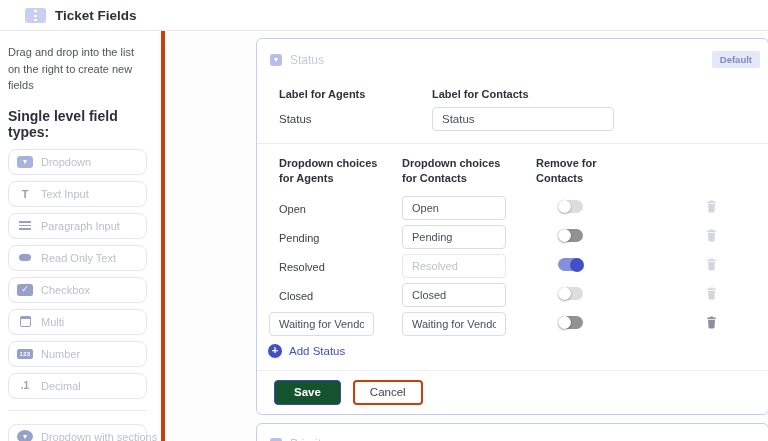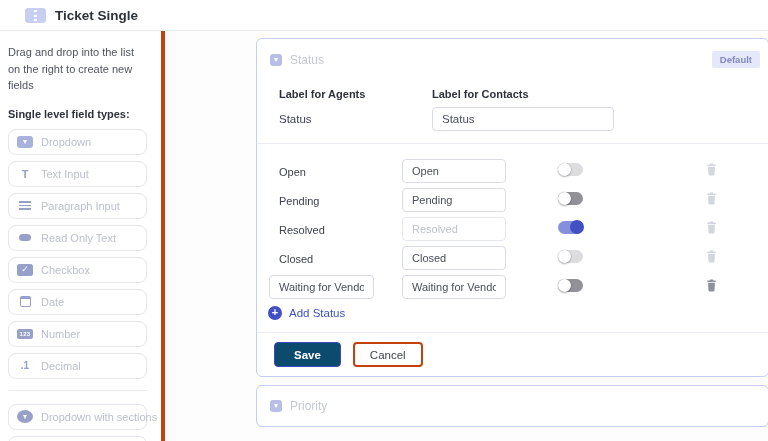--- a/index.html
+++ b/index.html
@@ -16,21 +16,21 @@
   .topbar h1{font-size:13.5px;margin:0;color:#2d313c;font-weight:bold;}
 
   
   .body{display:flex;height:410px;}
   .sidebar{width:165px;box-sizing:border-box;border-right:4px solid #c2410c;
            padding:13px 14px 0 8px;background:#fff;flex:0 0 165px;}
   .main{flex:1;background:#fdfdfe;padding:7px 0 0 91px;}
 
   
   .intro{font-size:11px;color:#50545f;line-height:1.5;margin:0 0 14px;}
-  .side-h{font-size:11px;font-weight:bold;color:#2d313c;margin:0 0 9px;}
+  .side-h{font-size:14px;font-weight:bold;color:#2d313c;margin:0 0 9px;}
   .fitem{height:24px;border:1px solid #e5e6ee;border-radius:8px;background:#fff;
          display:flex;align-items:center;gap:8px;padding-left:8px;margin-bottom:6px;}
   .flabel{font-size:11px;color:#bcc0cc;white-space:nowrap;}
   .side-div{border:0;border-top:1px solid #e9eaf0;margin:11px 0 13px;}
   .fi{display:inline-flex;align-items:center;justify-content:center;min-width:16px;height:14px;}
 
   
   [data-name="dropdown-icon"]{width:12px;height:12px;background:#a9b2dc;border-radius:3px;
       color:#fff;font-size:8px;display:inline-flex;align-items:center;justify-content:center;}
   [data-name="dropdown-icon"]::before{content:"▾";line-height:1;}
@@ -100,34 +100,34 @@
       background-size:4.5px 4.5px;}
 
   .add-row{display:flex;align-items:center;gap:7px;margin:5px 0 0 -11px;cursor:pointer;}
   .plus{width:14px;height:14px;border-radius:50%;background:#4150c4;color:#fff;
       display:inline-flex;align-items:center;justify-content:center;font-size:11px;font-weight:bold;}
   .plus::before{content:"+";line-height:1;margin-top:-1px;}
   .add-label{font-size:11.5px;color:#4150c4;}
 
   .foot{border-top:1px solid #ececf2;margin-top:12px;padding:9px 0 9px 17px;display:flex;gap:12px;}
   .btn{font-family:inherit;font-size:11.5px;border-radius:4px;height:25px;cursor:pointer;}
-  .btn.save{background:#0c4a6e;color:#fff;border:1px solid #3c4abb;font-weight:bold;padding:0 19px;}
+  .btn.save{background:#14532d;color:#fff;border:1px solid #3c4abb;font-weight:bold;padding:0 19px;}
   .btn.cancel{background:#fff;color:#3f4450;border:2px solid #c2410c;padding:0 15px;}
 
   .pcard{margin-top:8px;}
   .pcard .card-head{padding:13px 13px;}
 </style>
 </head>
 <body>
 
 <div class="app" data-name="ticket-fields-page">
 
   <div class="topbar" data-name="page-header">
     <span class="ticket-ic" data-name="ticket-icon"></span>
-    <h1 data-name="page-title">Ticket Single</h1>
+    <h1 data-name="page-title">Ticket Fields</h1>
   </div>
 
   <div class="body">
     <div class="sidebar" data-name="field-types-sidebar">
       <p class="intro" data-name="drag-drop-hint">Drag and drop into the list on the right to create new fields</p>
       <p class="side-h" data-name="single-level-heading">Single level field types:</p>
       <div id="single-items" data-name="single-level-list">
   <div class="fitem" data-name="field-type-item">
     <span class="fi" data-name="dropdown-icon"></span>
     <span class="flabel" data-name="field-type-label">Dropdown</span>
@@ -153,21 +153,21 @@
   </div>
 
   <div class="fitem" data-name="field-type-item">
     <span class="fi" data-name="checkbox-icon"></span>
     <span class="flabel" data-name="field-type-label">Checkbox</span>
 
   </div>
 
   <div class="fitem" data-name="field-type-item">
     <span class="fi" data-name="calendar-icon"></span>
-    <span class="flabel" data-name="field-type-label">Date</span>
+    <span class="flabel" data-name="field-type-label">Multi</span>
 
   </div>
 
   <div class="fitem" data-name="field-type-item">
     <span class="fi" data-name="number-icon"></span>
     <span class="flabel" data-name="field-type-label">Number</span>
 
   </div>
 
   <div class="fitem" data-name="field-type-item">
@@ -208,20 +208,27 @@
           </div>
           <div class="col-b">
             <div class="lbl" data-name="label-for-contacts-heading">Label for Contacts</div>
             <input class="inp big" data-name="label-for-contacts-input" value="Status" style="">
           </div>
         </div>
 
         <hr class="divider" data-name="section-divider">
 
         <div class="sec2" data-name="choices-section">
+          <div class="cols-head" data-name="choices-column-headers">
+            <div class="ch" data-name="agents-column-header">Dropdown choices for Agents</div>
+            <div class="ch" data-name="contacts-column-header">Dropdown choices for Contacts</div>
+            <div class="ch" data-name="remove-column-header">Remove for Contacts</div>
+            <div></div>
+              <div></div>
+          </div>
           <div id="choice-rows" data-name="choices-list">
   <div class="crow" data-name="status-choice-row">
     <div>
       <span class="alabel" data-name="agent-choice-label">Open</span>
       
     </div>
     <div><input class="inp choice" data-name="contact-choice-input" value="Open" style=""></div>
     <div><span class="toggle off-light" data-name="remove-toggle"><span class="knob"></span></span></div>
     <div><span class="trash" data-name="trash-icon">
       <svg viewBox="0 0 12 14" width="11" height="13">

